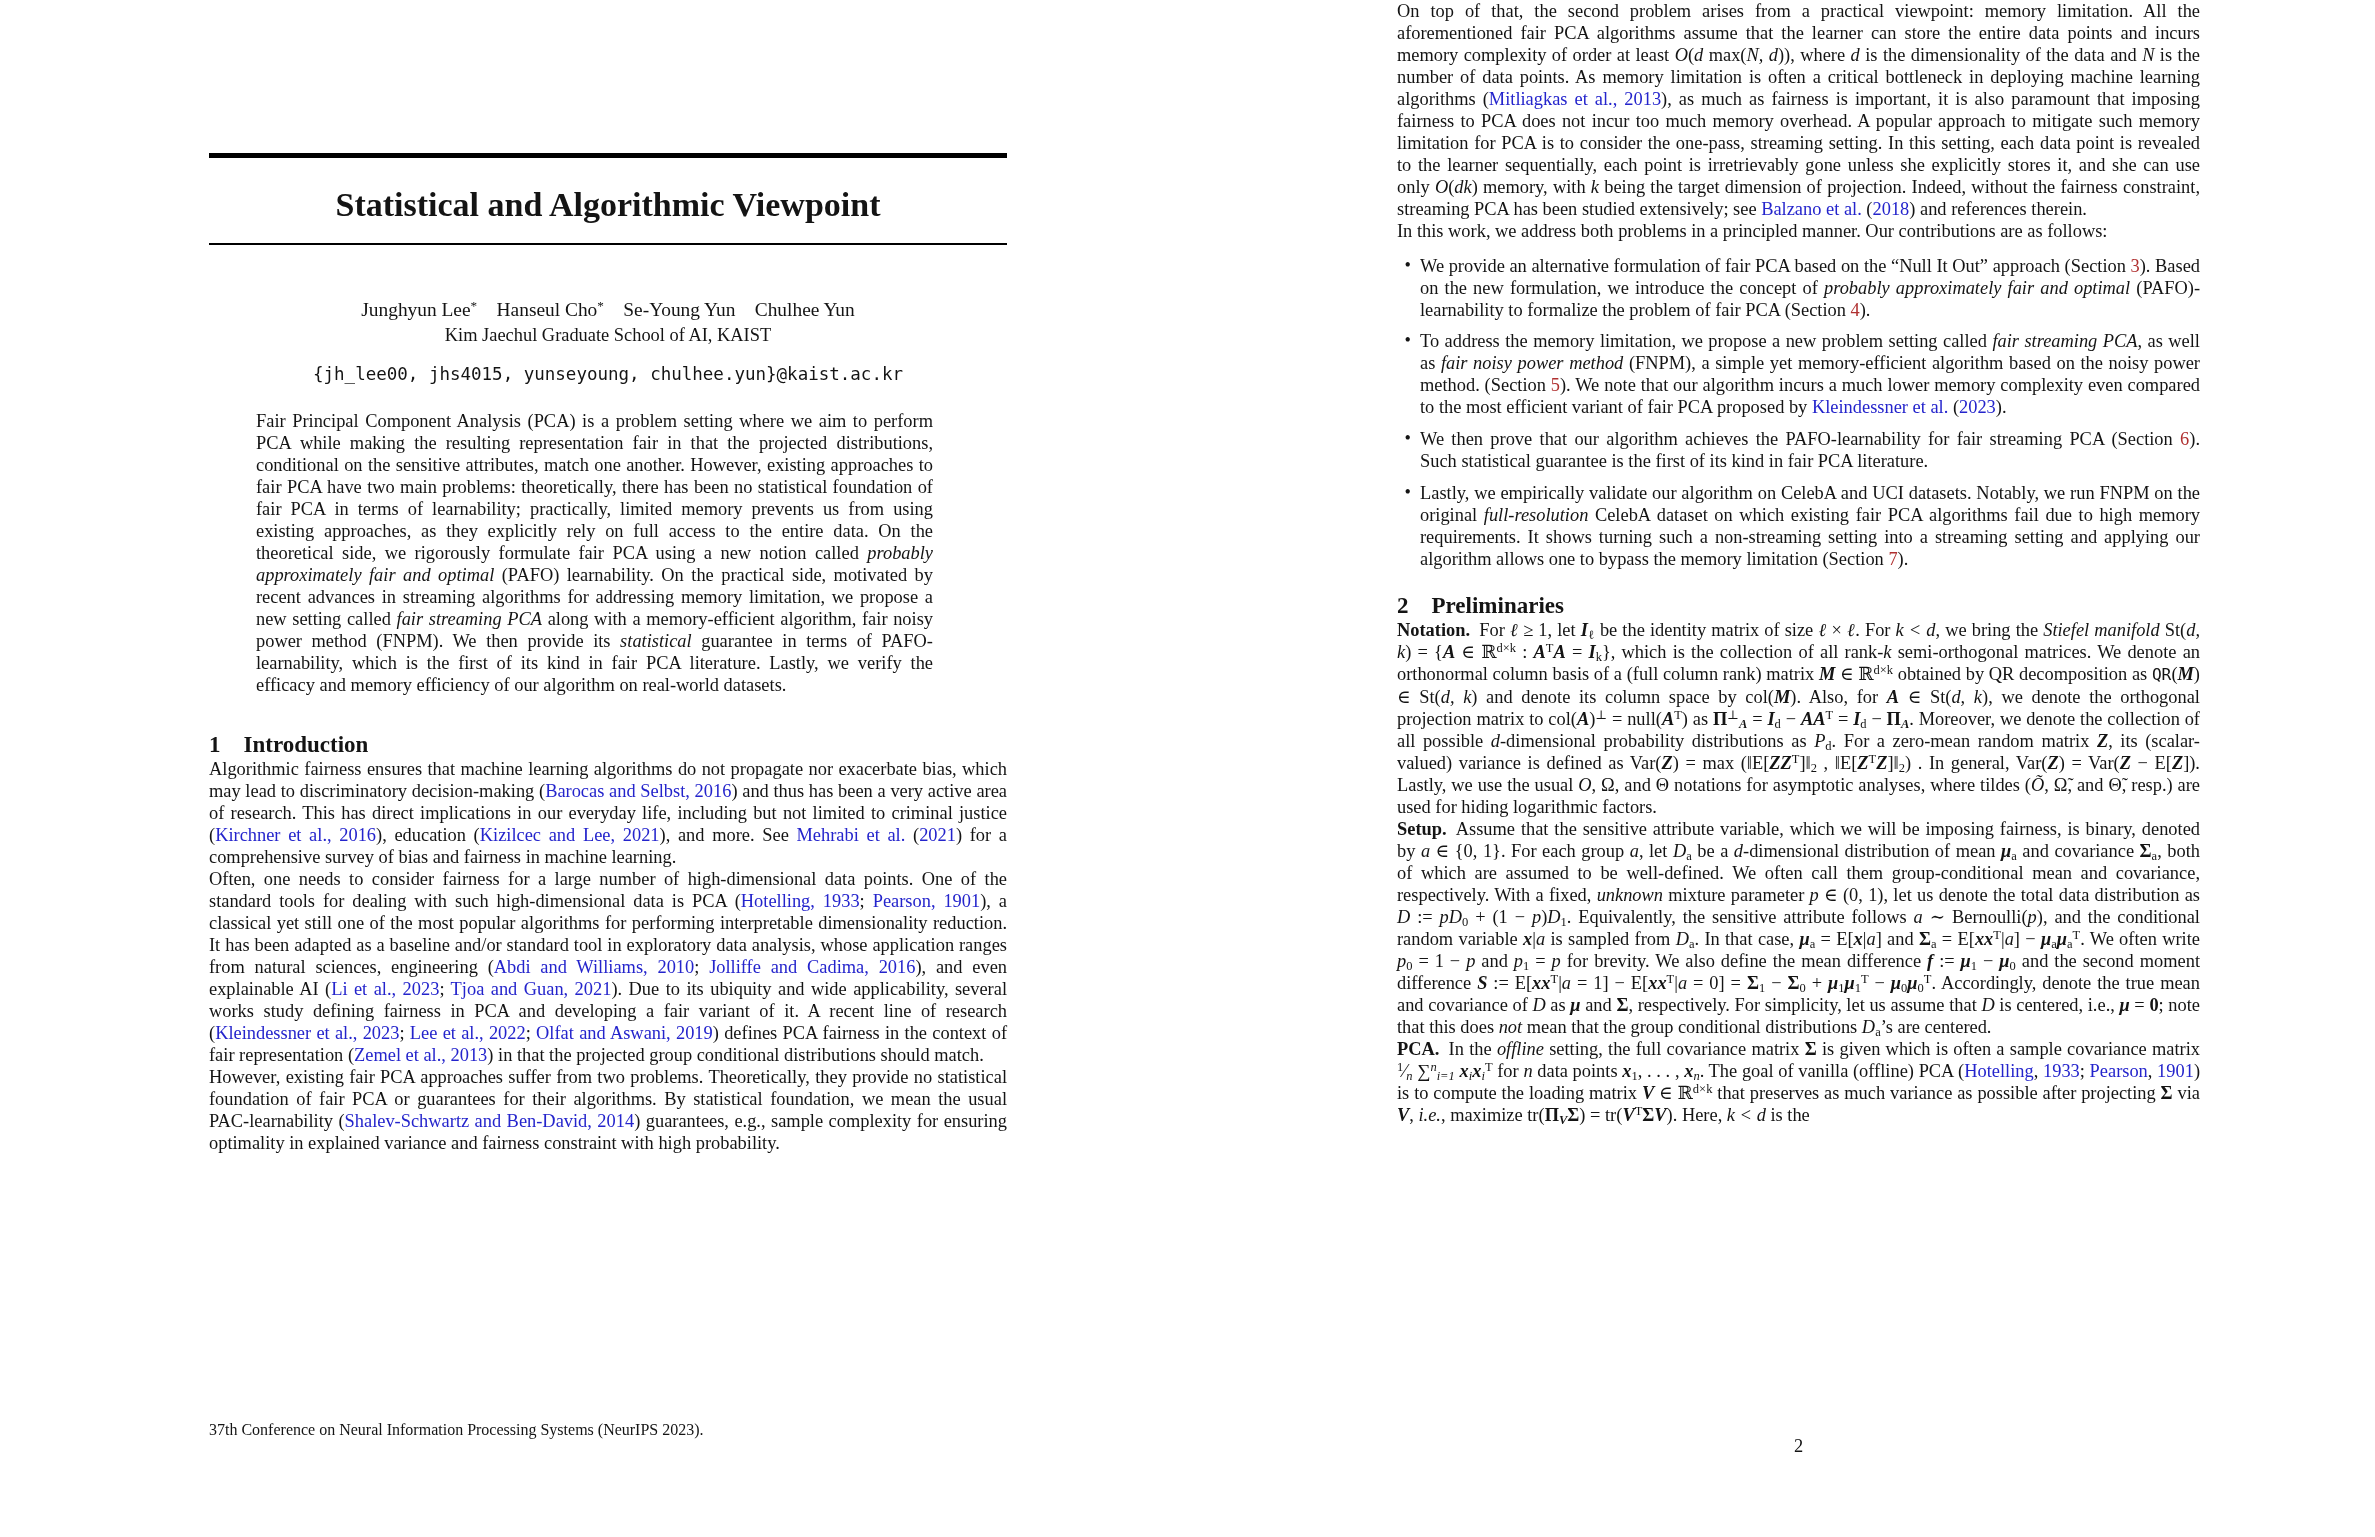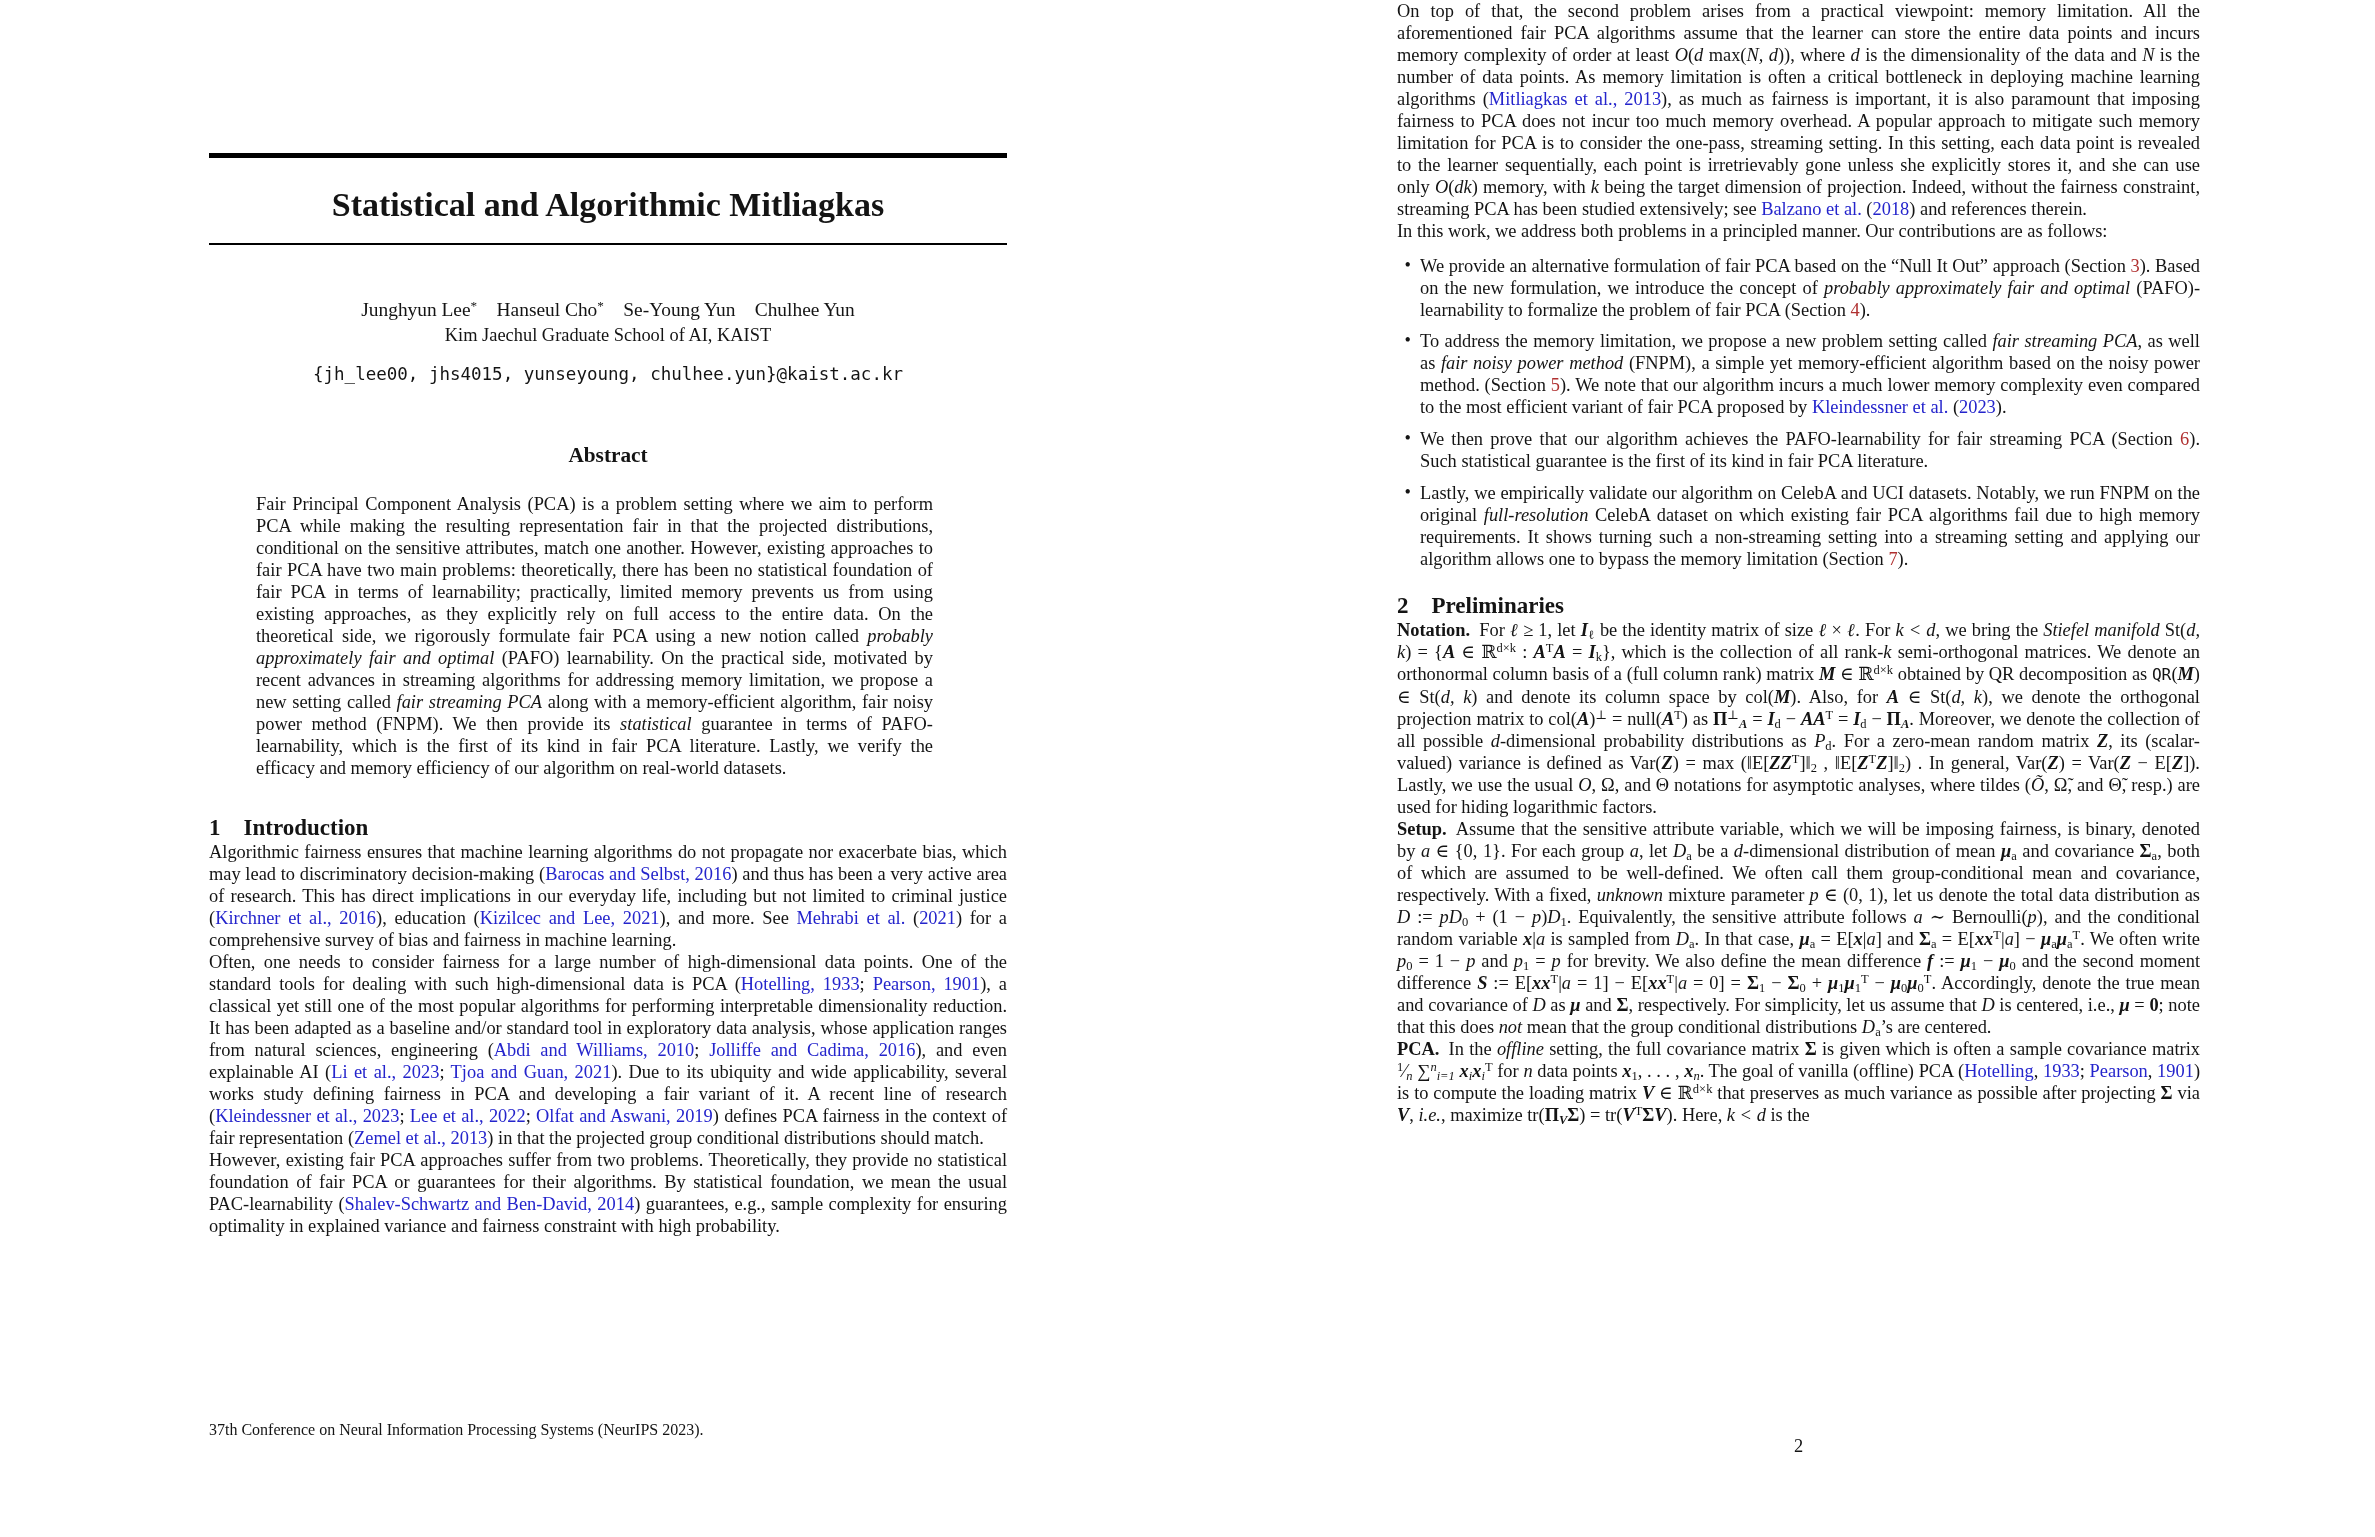--- a/index.html
+++ b/index.html
@@ -55,30 +55,29 @@
   .r-sub{font-size:0.68em;vertical-align:-0.22em;line-height:0;}
   .r-mono{font-family:"DejaVu Sans Mono","Liberation Mono",monospace;font-size:0.88em;}
 </style>
 </head>
 <body>
 
 <div class="page" id="page-1">
   <div class="rule-thick"></div>
 
   <div class="paper-title">
-    <div>Statistical and Algorithmic Mitliagkas</div>
+    <div>Statistical and Algorithmic Viewpoint</div>
   </div>
 
   <div class="rule-thin"></div>
 
   <div class="authors"><span>Junghyun Lee</span><span class="r-sup">*</span><span>  Hanseul Cho</span><span class="r-sup">*</span><span>  Se-Young Yun  Chulhee Yun</span></div>
   <div class="affiliation">Kim Jaechul Graduate School of AI, KAIST</div>
   <div class="email">{jh_lee00, jhs4015, yunseyoung, chulhee.yun}@kaist.ac.kr</div>
 
-  <div class="abstract-heading">Abstract</div>
   <div class="abstract-body">
     <p class="body"><span>Fair Principal Component Analysis (PCA) is a problem setting where we aim to perform PCA while making the resulting representation fair in that the projected distributions, conditional on the sensitive attributes, match one another. However, existing approaches to fair PCA have two main problems: theoretically, there has been no statistical foundation of fair PCA in terms of learnability; practically, limited memory prevents us from using existing approaches, as they explicitly rely on full access to the entire data. On the theoretical side, we rigorously formulate fair PCA using a new notion called </span><span class="r-i">probably approximately fair and optimal</span><span> (PAFO) learnability. On the practical side, motivated by recent advances in streaming algorithms for addressing memory limitation, we propose a new setting called </span><span class="r-i">fair streaming PCA</span><span> along with a memory-efficient algorithm, fair noisy power method (FNPM). We then provide its </span><span class="r-i">statistical</span><span> guarantee in terms of PAFO-learnability, which is the first of its kind in fair PCA literature. Lastly, we verify the efficacy and memory efficiency of our algorithm on real-world datasets.</span></p>
   </div>
 
   <h1 class="section">1 Introduction</h1>
 
   <p class="body mt20"><span>Algorithmic fairness ensures that machine learning algorithms do not propagate nor exacerbate bias, which may lead to discriminatory decision-making (</span><span class="r-link">Barocas and Selbst, 2016</span><span>) and thus has been a very active area of research. This has direct implications in our everyday life, including but not limited to criminal justice (</span><span class="r-link">Kirchner et al., 2016</span><span>), education (</span><span class="r-link">Kizilcec and Lee, 2021</span><span>), and more. See </span><span class="r-link">Mehrabi et al.</span><span> (</span><span class="r-link">2021</span><span>) for a comprehensive survey of bias and fairness in machine learning.</span></p>
   <p class="body mt11"><span>Often, one needs to consider fairness for a large number of high-dimensional data points. One of the standard tools for dealing with such high-dimensional data is PCA (</span><span class="r-link">Hotelling, 1933</span><span>; </span><span class="r-link">Pearson, 1901</span><span>), a classical yet still one of the most popular algorithms for performing interpretable dimensionality reduction. It has been adapted as a baseline and/or standard tool in exploratory data analysis, whose application ranges from natural sciences, engineering (</span><span class="r-link">Abdi and Williams, 2010</span><span>; </span><span class="r-link">Jolliffe and Cadima, 2016</span><span>), and even explainable AI (</span><span class="r-link">Li et al., 2023</span><span>; </span><span class="r-link">Tjoa and Guan, 2021</span><span>). Due to its ubiquity and wide applicability, several works study defining fairness in PCA and developing a fair variant of it. A recent line of research (</span><span class="r-link">Kleindessner et al., 2023</span><span>; </span><span class="r-link">Lee et al., 2022</span><span>; </span><span class="r-link">Olfat and Aswani, 2019</span><span>) defines PCA fairness in the context of fair representation (</span><span class="r-link">Zemel et al., 2013</span><span>) in that the projected group conditional distributions should match.</span></p>
   <p class="body mt11"><span>However, existing fair PCA approaches suffer from two problems. Theoretically, they provide no statistical foundation of fair PCA or guarantees for their algorithms. By statistical foundation, we mean the usual PAC-learnability (</span><span class="r-link">Shalev-Schwartz and Ben-David, 2014</span><span>) guarantees, e.g., sample complexity for ensuring optimality in explained variance and fairness constraint with high probability.</span></p>
 

